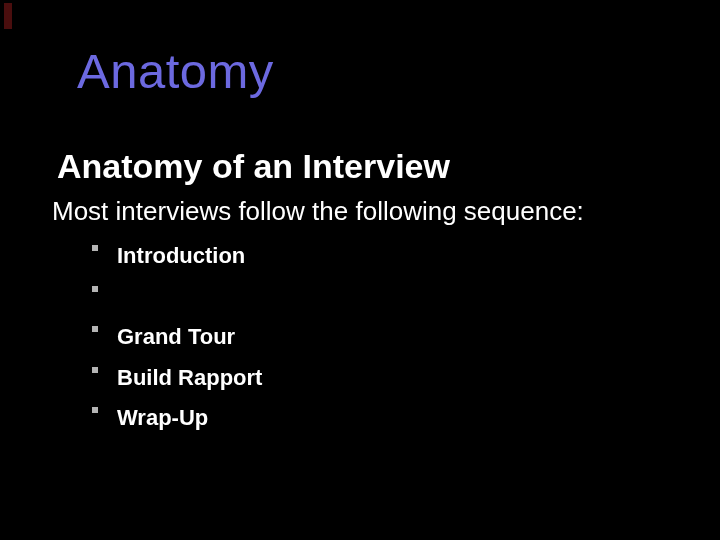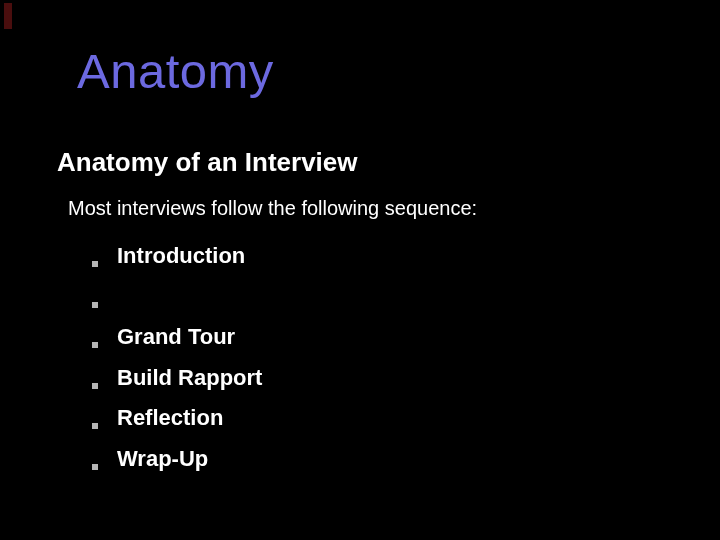--- a/index.html
+++ b/index.html
@@ -32,46 +32,46 @@
     font-weight: 400;
     line-height: 1.1;
     letter-spacing: 0.5px;
     color: var(--title, #6c69e0);
   }
   .body-heading {
     position: absolute;
     left: 57px;
     top: 149px;
     margin: 0;
-    font-size: 26px;
+    font-size: 34px;
     font-weight: 700;
     line-height: 1;
     color: var(--body-text, #fff);
   }
   .intro-line {
     position: absolute;
-    left: 68px;
+    left: 52px;
     top: 198px;
     margin: 0;
-    font-size: 20px;
+    font-size: 26px;
     font-weight: 400;
     line-height: 1;
     color: var(--body-text, #fff);
   }
   .bullet-list {
     position: absolute;
     left: 92px;
     top: 245px;
     margin: 0;
     padding: 0;
     list-style: none;
   }
   .bullet-list li {
     display: flex;
-    align-items: flex-end;
+    align-items: flex-start;
     height: 22px;
     margin-bottom: 18.5px;
   }
   .square-bullet {
     width: 6px;
     height: 6px;
     margin-right: 19px;
     background: var(--bullet-marker, #b5b5b5);
     flex-shrink: 0;
   }
@@ -106,20 +106,16 @@
     <li>
       <span class="square-bullet"></span>
       <span class="item-label">Grand Tour</span>
     </li>
     <li>
       <span class="square-bullet"></span>
       <span class="item-label">Build Rapport</span>
     </li>
     <li>
       <span class="square-bullet"></span>
-      <span class="item-label">Reflection</span>
-    </li>
-    <li>
-      <span class="square-bullet"></span>
       <span class="item-label">Wrap-Up</span>
     </li>
   </ul>
 </div>
 
 </body></html>

